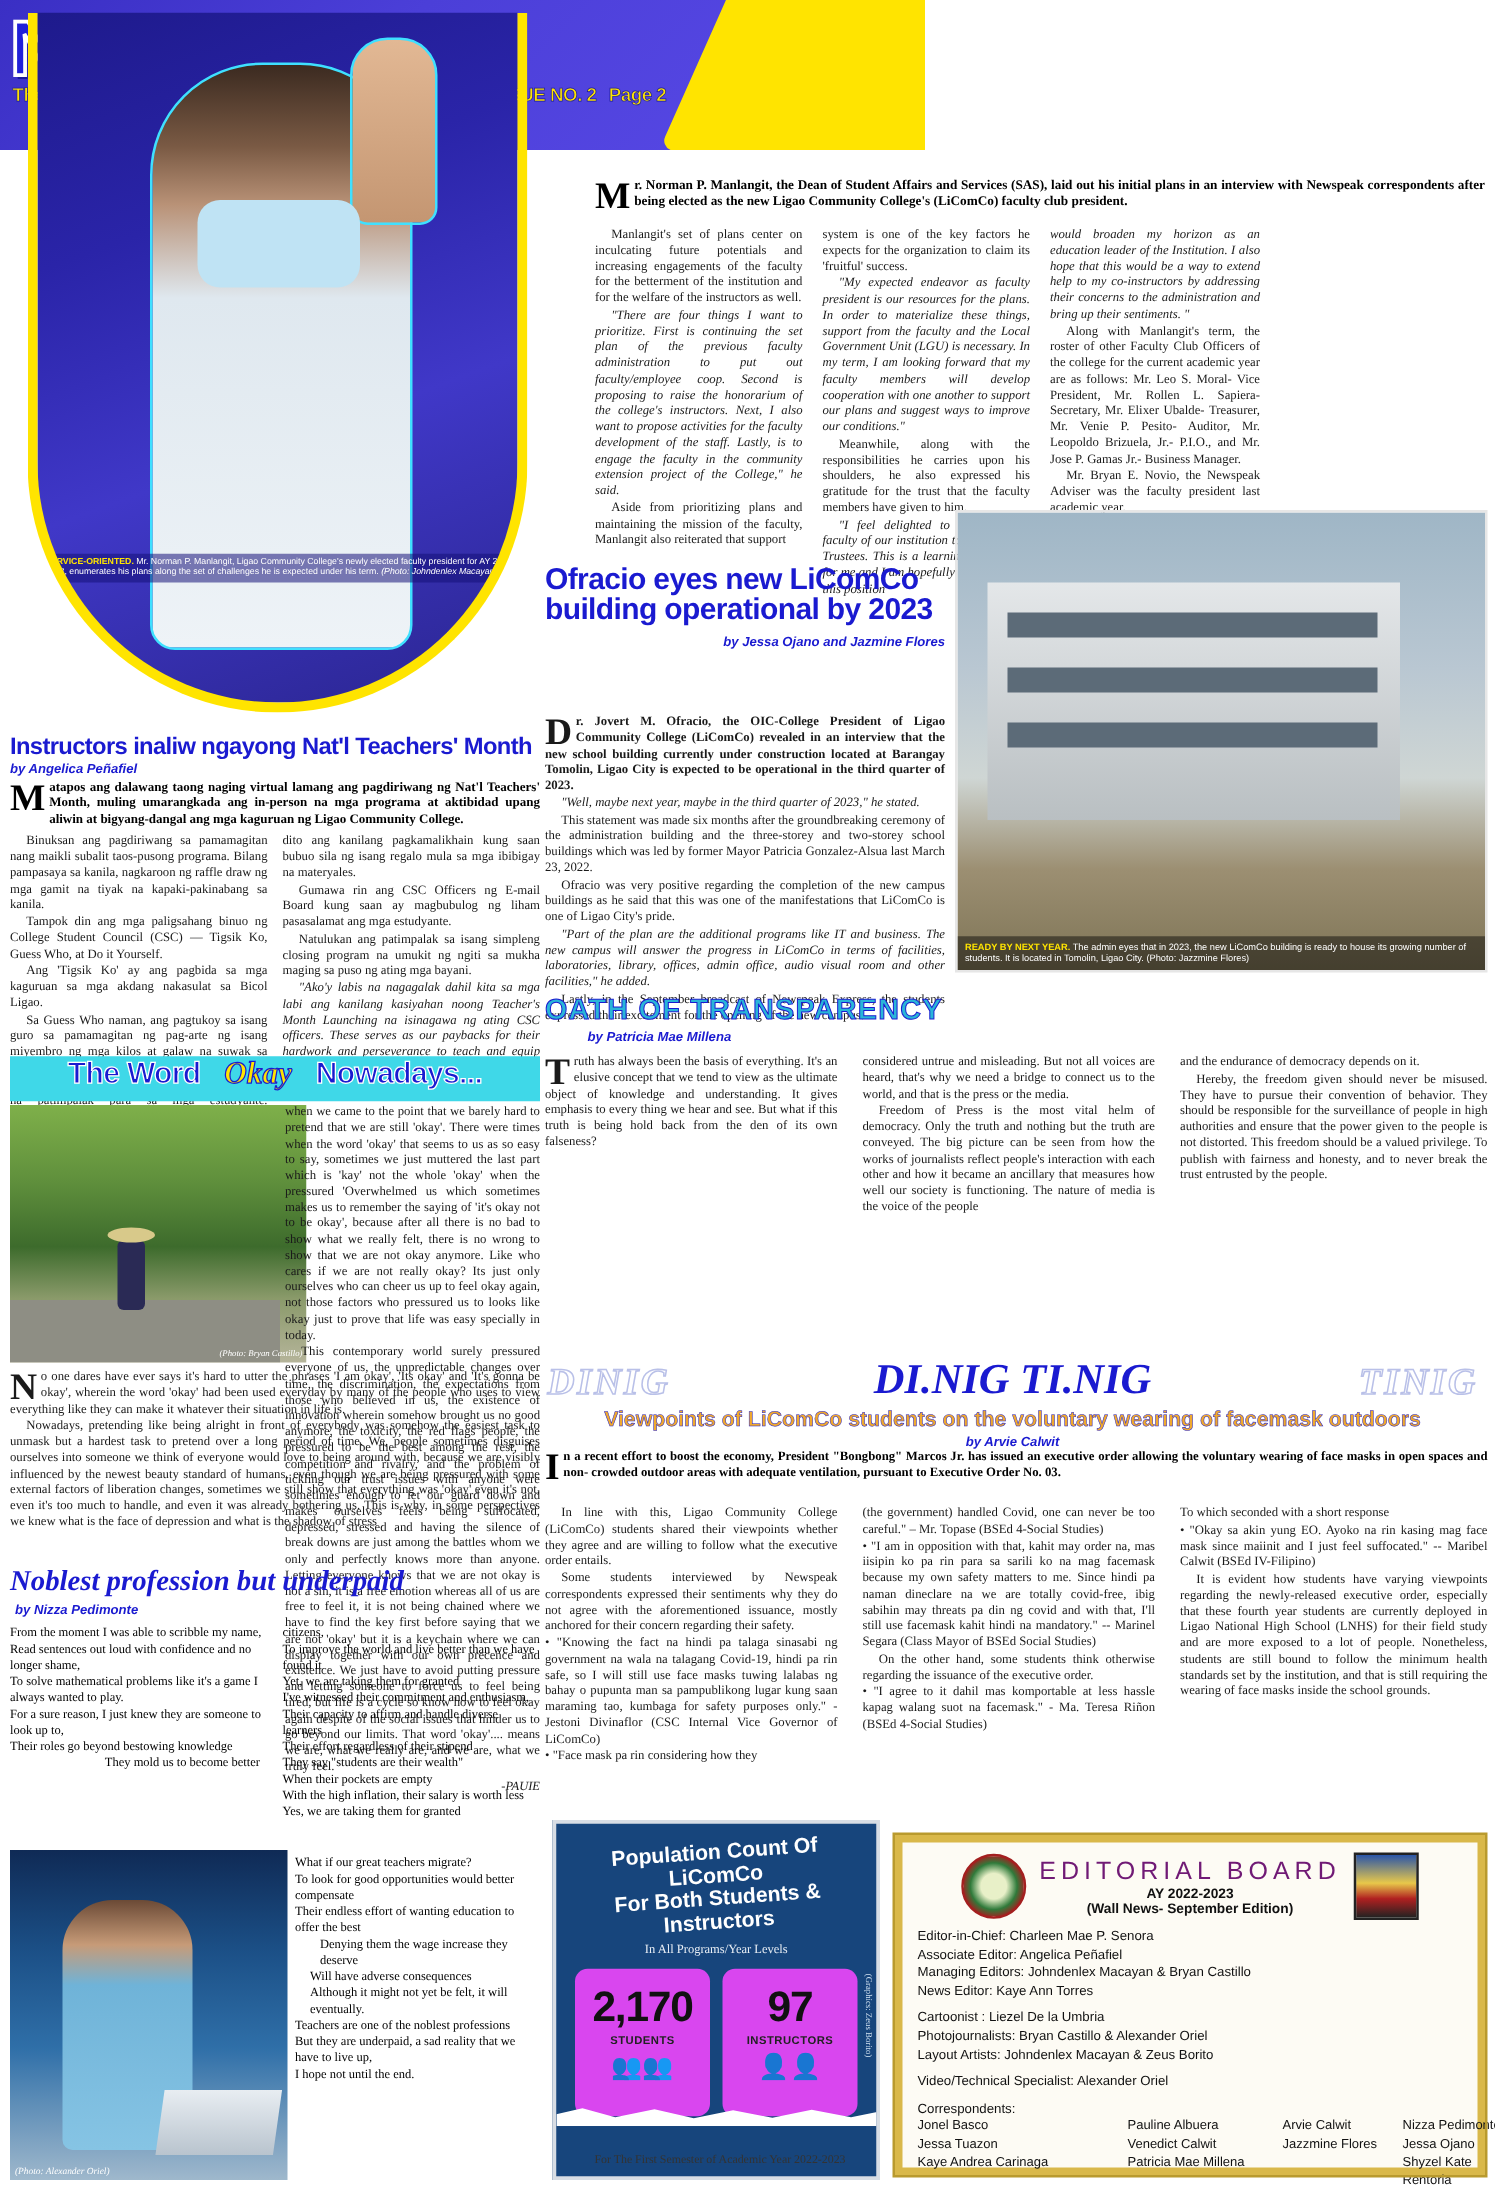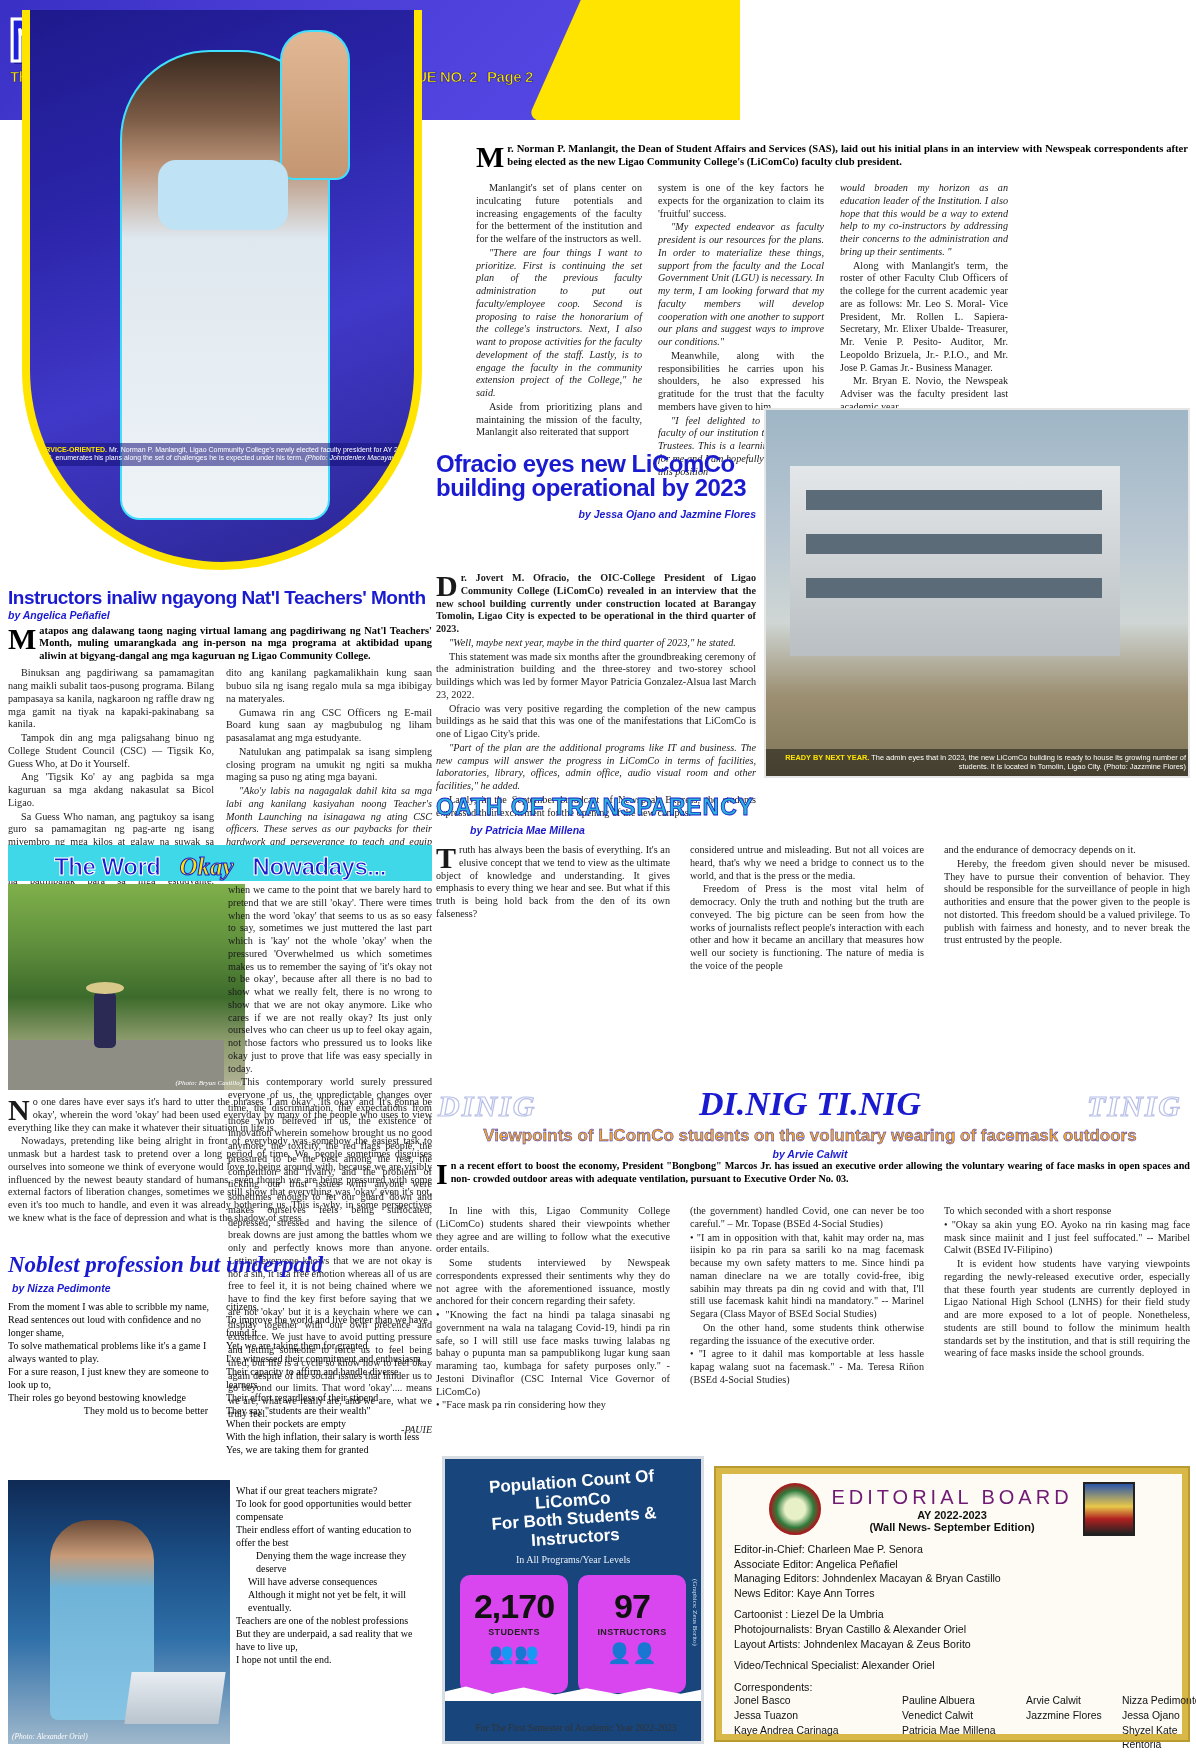--- a/index.html
+++ b/index.html
@@ -138,21 +138,21 @@
     background:linear-gradient(180deg,#9fb6c6 0%,#b9c7d2 34%,#cfd6d4 58%,#9c8f72 78%,#7e7456 100%);
     border:2px solid #e6e6e6; overflow:hidden;
   }
   .bldg-photo .b1 { position:absolute; left:24px; top:56px; width:330px; height:190px; background:linear-gradient(180deg,#e4e7e9,#b9bfc2); }
   .bldg-photo .b2 { position:absolute; left:40px; top:80px; width:296px; height:20px; background:#5c6b78; }
   .bldg-photo .b3 { position:absolute; left:40px; top:124px; width:296px; height:20px; background:#5c6b78; }
   .bldg-photo .b4 { position:absolute; left:40px; top:168px; width:296px; height:20px; background:#5c6b78; }
   .bldg-cap {
     position:absolute; left:0; bottom:0; width:426px; padding:4px 6px;
     background:rgba(0,0,0,.45); color:#fff; font-size:7.4px; line-height:1.3;
-    text-align:right; font-family:"Liberation Sans",sans-serif;
+    text-align:left; font-family:"Liberation Sans",sans-serif;
   }
   .bldg-cap b { color:#ffe400; }
 
   
   .oath-hd {
     position:absolute; left:436px; top:794px; width:560px;
     font-family:"Liberation Sans", sans-serif; font-weight:bold;
     font-size:23px; color:#2ab5d8; letter-spacing:1px;
     -webkit-text-stroke:.8px #1a1ad0;
   }
@@ -183,21 +183,21 @@
     -webkit-text-stroke:.4px #1a1ad0;
   }
   .dinig-by { font-style:italic; font-weight:bold; font-size:10.5px; color:#1a1ad0; margin-top:2px; font-family:"Liberation Sans",sans-serif;}
   .dinig-body { position:absolute; left:436px; top:1178px; width:754px; }
   .dinig-body .c { position:absolute; top:0; width:234px; }
   .dinig-body .c1 { left:0; } .dinig-body .c2 { left:254px; } .dinig-body .c3 { left:508px; width:246px; }
 
   
   .okay-banner {
     position:absolute; left:8px; top:845px; width:424px; height:36px;
-    background:#3fd8e8; display:flex; align-items:flex-end; justify-content:center;
+    background:#3fd8e8; display:flex; align-items:flex-start; justify-content:center;
   }
   .okay-banner .t {
     font-family:"Liberation Sans", sans-serif; font-weight:bold;
     font-size:24px; color:#1a1ad0; -webkit-text-stroke:1px #fff; letter-spacing:-.5px;
   }
   .okay-banner .o {
     font-family:"Liberation Serif", serif; font-style:italic; font-weight:bold;
     font-size:25px; color:#ffe400; -webkit-text-stroke:1px #1a1ad0; margin:0 19px;
   }
   .okay-photo {

